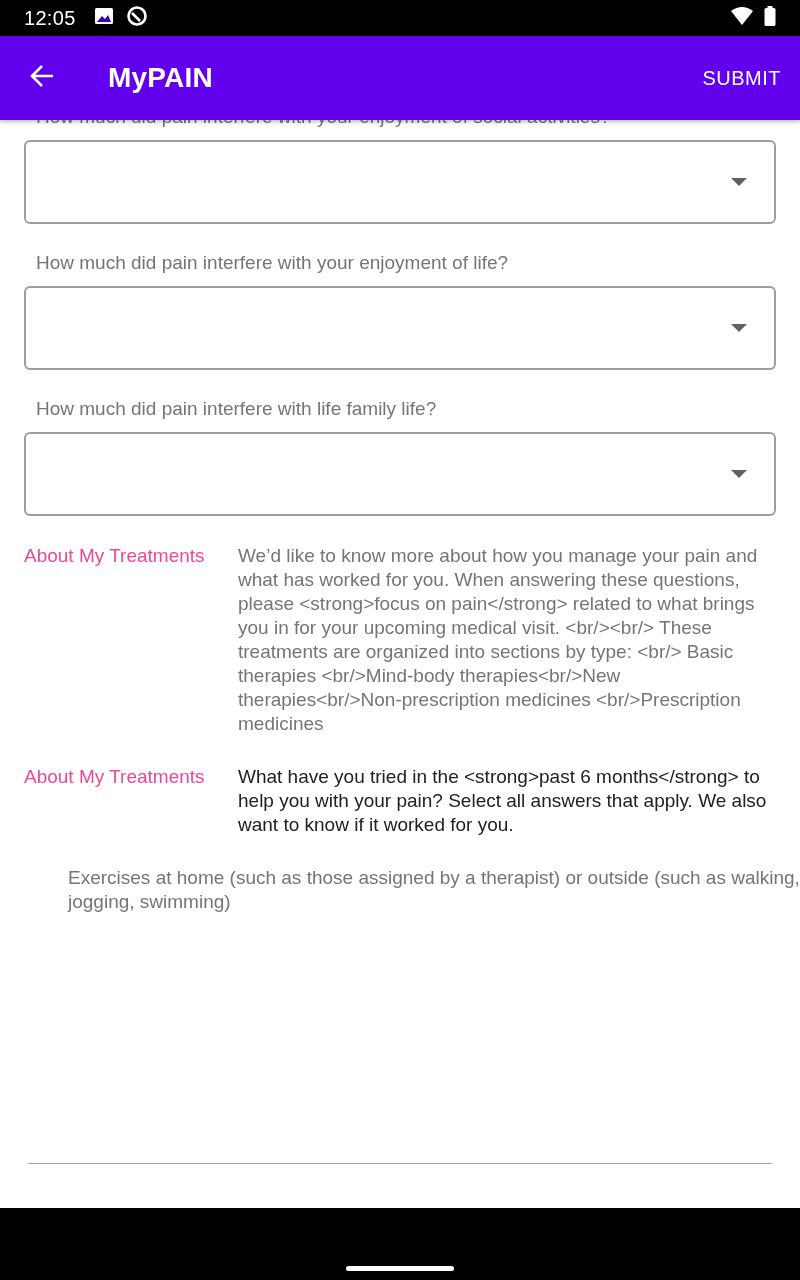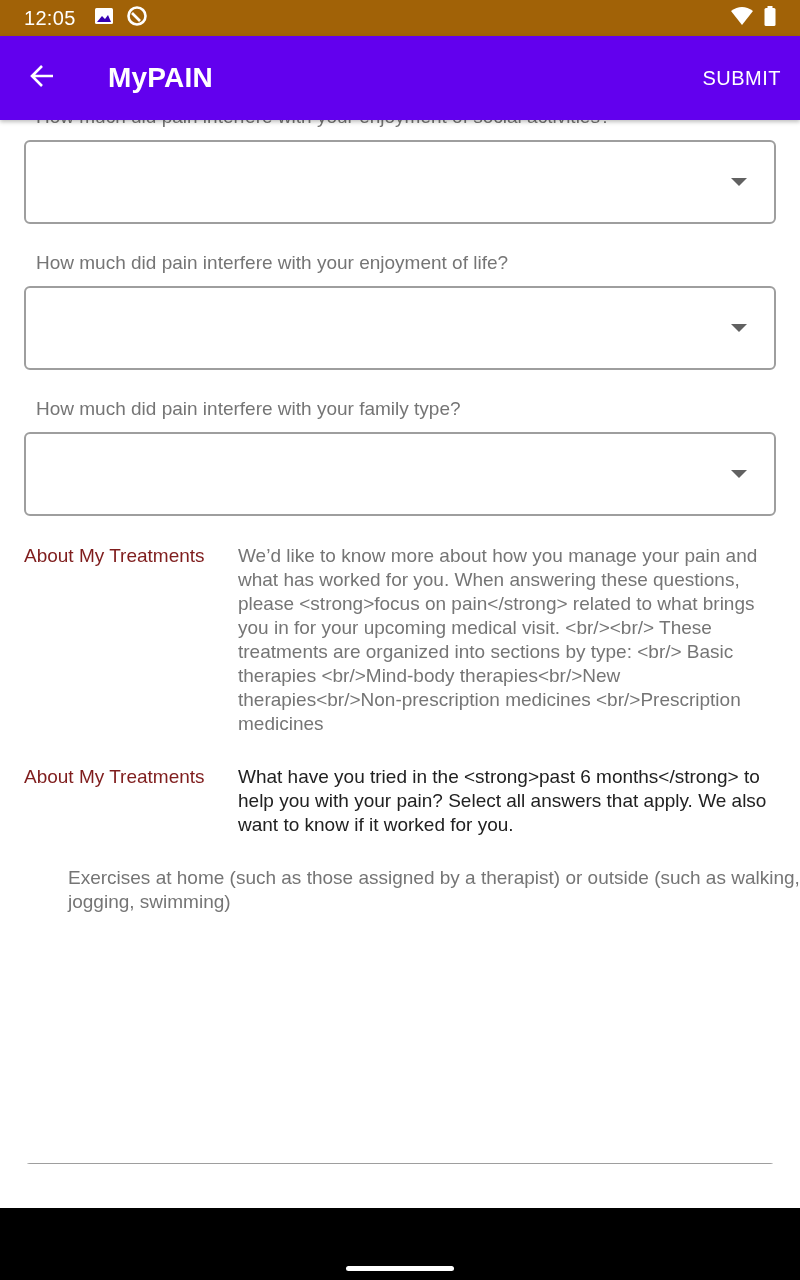--- a/index.html
+++ b/index.html
@@ -1,30 +1,30 @@
 <!DOCTYPE html>
 <html><head>
   <meta charset="utf-8">
   <style>
     * { box-sizing: border-box; margin: 0; padding: 0; }
     html, body { width: 800px; height: 1280px; overflow: hidden; background: #ffffff; font-family: "Liberation Sans", sans-serif; }
-    .status-bar { position: absolute; top: 0; left: 0; width: 800px; height: 36px; background: #a16207; color: #fff; display: flex; align-items: center; padding: 0 24px; }
+    .status-bar { position: absolute; top: 0; left: 0; width: 800px; height: 36px; background: #000000; color: #fff; display: flex; align-items: center; padding: 0 24px; }
     .status-time { font-size: 20px; font-weight: 500; letter-spacing: 0.3px; }
     .status-left-icons { display: flex; align-items: center; gap: 12px; margin-left: 18px; }
     .status-right-icons { margin-left: auto; display: flex; align-items: center; gap: 10px; }
     .app-bar { position: absolute; top: 36px; left: 0; width: 800px; height: 84px; background: #6200ee; color: #fff; display: flex; align-items: center; z-index: 2; box-shadow: 0 2px 4px rgba(0,0,0,0.25); }
     .back-btn { width: 56px; height: 56px; margin-left: 14px; display: flex; align-items: center; justify-content: center; cursor: pointer; }
     .app-title { font-size: 28px; font-weight: 700; margin-left: 38px; letter-spacing: 0.2px; text-align: right; }
     .submit-btn { margin-left: auto; margin-right: 19px; font-size: 20px; font-weight: 400; letter-spacing: 0.5px; cursor: pointer; color: #fff; background: none; border: none; font-family: "Liberation Sans", sans-serif; }
     .content { position: absolute; top: 120px; left: 0; width: 800px; height: 1044px; overflow: hidden; }
     .question-label { position: absolute; left: 36px; font-size: 19px; color: #757575; white-space: nowrap; }
     .dropdown { position: absolute; left: 24px; width: 752px; height: 84px; border: 2px solid #9e9e9e; border-radius: 6px; background: #fff; cursor: pointer; }
     .dropdown .caret { position: absolute; right: 27px; top: 36px; width: 0; height: 0; border-left: 8px solid transparent; border-right: 8px solid transparent; border-top: 8px solid #616161; }
     .section-row { position: absolute; left: 24px; width: 760px; display: flex; }
-    .section-label { width: 214px; flex: none; font-size: 19px; color: #7f1d1d; line-height: 24px; }
+    .section-label { width: 214px; flex: none; font-size: 19px; color: #ec4899; line-height: 24px; }
     .section-body { flex: 1; font-size: 19px; line-height: 24px; color: #757575; }
     .section-body.dark { color: #212121; font-weight: 500; }
     .item-label { position: absolute; left: 24px; width: 740px; font-size: 19px; color: #757575; line-height: 24px; margin-left: 44px; }
     .nav-bar { position: absolute; top: 1208px; left: 0; width: 800px; height: 72px; background: #000; }
     .home-pill { position: absolute; left: 346px; top: 58px; width: 108px; height: 5px; border-radius: 3px; background: #fff; }
   </style>
 </head>
 <body>
 
 <div class="status-bar">
@@ -74,21 +74,21 @@
   <span class="question-label" style="top:-14px;">How much did pain interfere with your enjoyment of social activities?</span>
   <div class="dropdown" style="top:20px;">
     <span class="caret"></span>
   </div>
 
   <span class="question-label" style="top:132px;">How much did pain interfere with your enjoyment of life?</span>
   <div class="dropdown" style="top:166px;">
     <span class="caret"></span>
   </div>
 
-  <span class="question-label" style="top:278px;">How much did pain interfere with your family type?</span>
+  <span class="question-label" style="top:278px;">How much did pain interfere with life family life?</span>
   <div class="dropdown" style="top:312px;">
     <span class="caret"></span>
   </div>
 
   <div class="section-row" style="top:424px;">
     <span class="section-label">About My Treatments</span>
     <span class="section-body">We’d like to know more about how you manage your pain and what has worked for you. When answering these questions, please &lt;strong&gt;focus on pain&lt;/strong&gt; related to what brings you in for your upcoming medical visit. &lt;br/&gt;&lt;br/&gt; These treatments are organized into sections by type: &lt;br/&gt; Basic therapies &lt;br/&gt;Mind-body therapies&lt;br/&gt;New therapies&lt;br/&gt;Non-prescription medicines &lt;br/&gt;Prescription medicines</span>
   </div>
 
   <div class="section-row" style="top:645px;">

